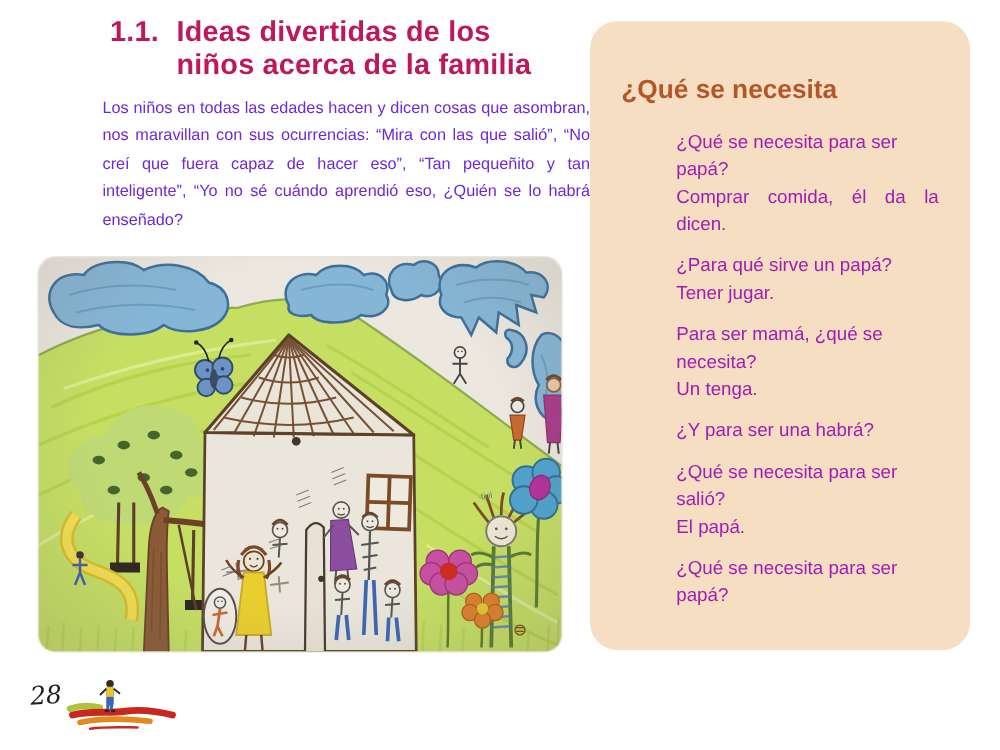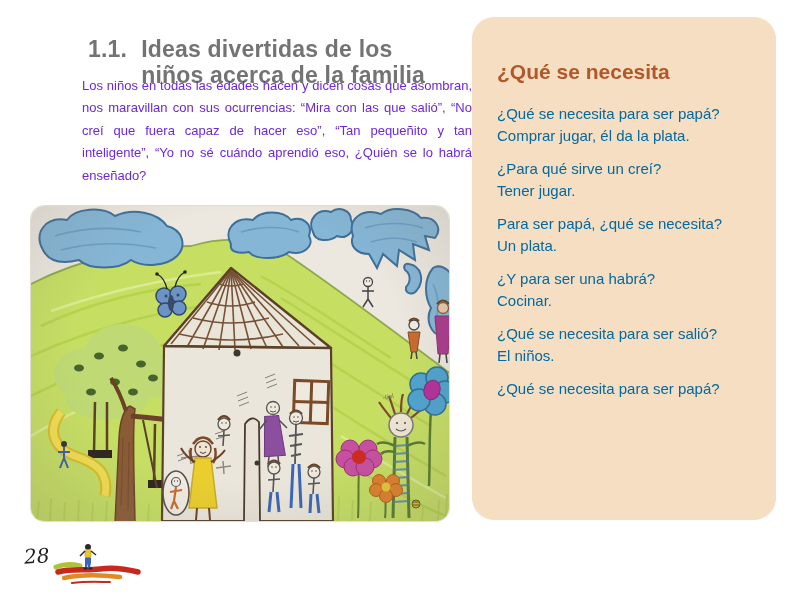--- a/index.html
+++ b/index.html
@@ -1,35 +1,35 @@
 <!DOCTYPE html>
 <html><head>
 <meta charset="utf-8">
 <style>
   html,body{margin:0;padding:0;}
   body{width:800px;height:600px;background:#ffffff;font-family:"Liberation Sans",sans-serif;}
   .page{position:relative;width:800px;height:600px;background:#ffffff;overflow:hidden;}
 
   
-  .section-title{position:absolute;left:88px;top:12px;display:flex;font-weight:bold;font-size:23px;line-height:26px;color:#737373;letter-spacing:.2px;margin-top:24px;}
+  .section-title{position:absolute;left:88px;top:12px;display:flex;font-weight:bold;font-size:23px;line-height:26px;color:#be185d;letter-spacing:.2px;}
   .section-num{margin-right:14px;}
 
   
   .intro{position:absolute;left:82px;top:75px;width:390px;font-size:13px;line-height:22.4px;color:#6d28d9;text-align:justify;}
 
   
   .drawing{position:absolute;left:30px;top:205px;width:420px;height:317px;border-radius:14px;overflow:hidden;background:#ECE8DF;border:1px solid #e2ded4;box-sizing:border-box;}
   .drawing svg{display:block;}
   .vignette{position:absolute;left:0;top:0;right:0;bottom:0;border-radius:14px;
     background:radial-gradient(ellipse at 50% 45%, rgba(0,0,0,0) 55%, rgba(115,110,100,0.22) 100%);pointer-events:none;}
 
   
   .sidebar{position:absolute;left:472px;top:17px;width:304px;height:503px;background:#F5DEC1;border-radius:22px;box-sizing:border-box;padding:42px 25px 0 25px;}
   .sidebar-heading{font-weight:bold;font-size:21px;line-height:26px;color:#B2572A;margin:0 0 18px 0;}
-  .qa{font-size:15px;line-height:22px;color:#0369a1;}
+  .qa{font-size:15px;line-height:22px;color:#a21caf;margin-left:44px;}
   .qa-group{margin-bottom:11px;}
   .qa-a{text-align:justify;}
 
   
   .page-num{position:absolute;left:24px;top:544px;font-size:20px;color:#1d1d1d;font-family:"DejaVu Serif",serif;font-style:italic;transform:rotate(-4deg);}
   .footer-logo{position:absolute;left:52px;top:541px;}
 </style>
 </head>
 <body>
 
@@ -333,37 +333,36 @@
     <div class="vignette"></div>
   </div>
 
   <div class="sidebar">
     <div class="sidebar-heading">
       <div>¿Qué se necesita</div>
     </div>
     <div class="qa">
       <div class="qa-group">
         <div class="qa-q">¿Qué se necesita para ser papá?</div>
-        <div class="qa-a">Comprar jugar, él da la plata.</div>
-      </div>
-      <div class="qa-group">
-        <div class="qa-q">¿Para qué sirve un creí?</div>
+        <div class="qa-a">Comprar comida, él da la dicen.</div>
+      </div>
+      <div class="qa-group">
+        <div class="qa-q">¿Para qué sirve un papá?</div>
         <div class="qa-a">Tener jugar.</div>
       </div>
       <div class="qa-group">
-        <div class="qa-q">Para ser papá, ¿qué se necesita?</div>
-        <div class="qa-a">Un plata.</div>
+        <div class="qa-q">Para ser mamá, ¿qué se necesita?</div>
+        <div class="qa-a">Un tenga.</div>
       </div>
       <div class="qa-group">
         <div class="qa-q">¿Y para ser una habrá?</div>
-        <div class="qa-a">Cocinar.</div>
       </div>
       <div class="qa-group">
         <div class="qa-q">¿Qué se necesita para ser salió?</div>
-        <div class="qa-a">El niños.</div>
+        <div class="qa-a">El papá.</div>
       </div>
       <div class="qa-group">
         <div class="qa-q">¿Qué se necesita para ser papá?</div>
       </div>
     </div>
   </div>
 
   <div class="page-num">28</div>
   <div class="footer-logo">
     <svg width="92" height="48" viewBox="0 0 92 48">

